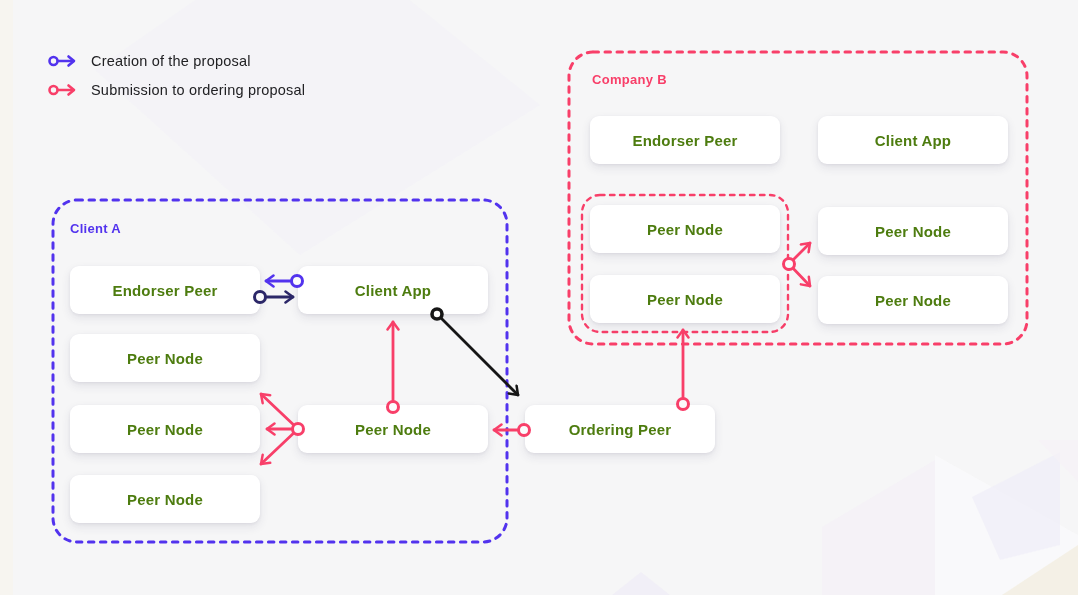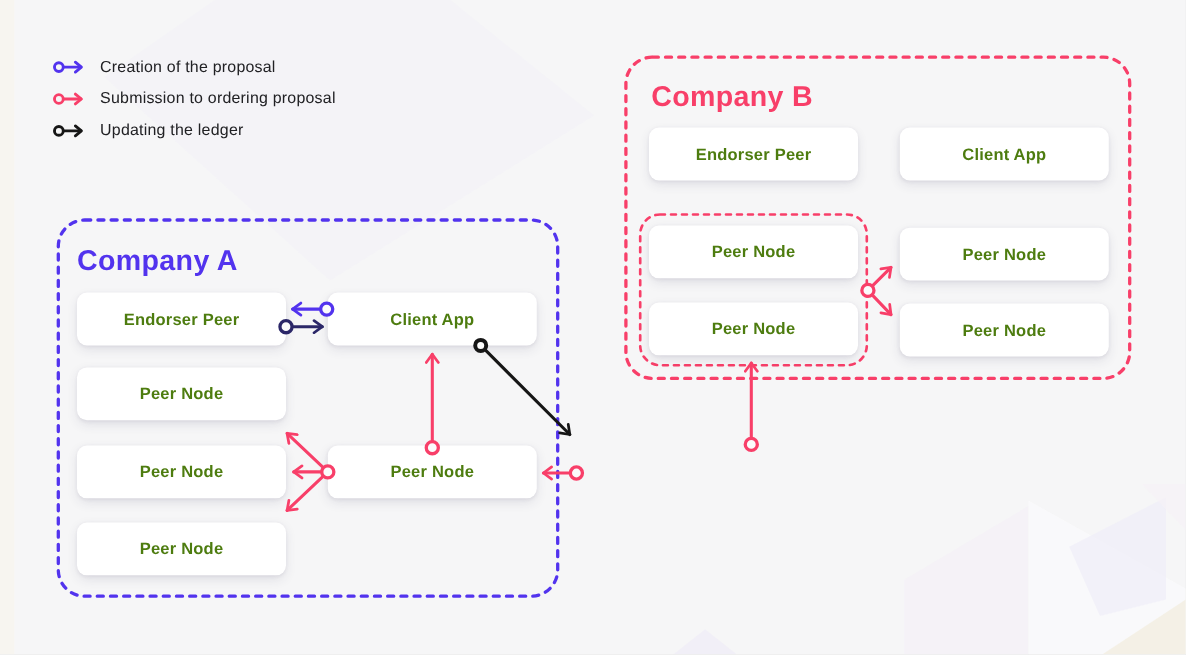--- a/index.html
+++ b/index.html
@@ -15,21 +15,21 @@
   .overlay{pointer-events:none;}
 
   
   .legend{position:absolute;left:48px;top:51px;}
   .legend-row{display:flex;align-items:center;height:20px;margin-bottom:9px;}
   .legend-icon{width:30px;height:16px;margin-right:13px;flex:0 0 auto;}
   .legend-icon .stroke{fill:none;stroke:currentColor;stroke-width:2.6;stroke-linecap:round;stroke-linejoin:round;}
   .legend-label{font-size:14.5px;font-weight:500;letter-spacing:.2px;color:#212124;}
 
   
-  .co-title{position:absolute;font-size:26px;font-weight:800;letter-spacing:.3px;}
+  .co-title{position:absolute;font-size:13px;font-weight:800;letter-spacing:.3px;}
   .co-title.a{left:70px;top:221px;color:var(--c-purple);}
   .co-title.b{left:592px;top:72px;color:var(--c-pink);}
 
   
   .node{
     position:absolute;width:190px;height:48px;background:#fff;border-radius:9px;
     box-shadow:0 4px 10px rgba(52,48,84,.10),0 1px 3px rgba(52,48,84,.07);
     display:flex;align-items:center;justify-content:center;
     font-size:15px;font-weight:700;letter-spacing:.2px;color:#4d7c0f;
   }
@@ -71,46 +71,39 @@
       <span class="legend-label">Creation of the proposal</span>
     </div>
     <div class="legend-row">
       <svg class="legend-icon" viewBox="0 0 30 16" style="color: rgb(248, 63, 105);">
         <circle class="stroke" cx="5.5" cy="8" r="4"></circle>
         <line class="stroke" x1="10" y1="8" x2="25.5" y2="8"></line>
         <path class="stroke" d="M20.5,3.5 L26,8 L20.5,12.5"></path>
       </svg>
       <span class="legend-label">Submission to ordering proposal</span>
     </div>
-    <div class="legend-row">
-      <svg class="legend-icon" viewBox="0 0 30 16" style="color: rgb(22, 22, 22);">
-        <circle class="stroke" cx="5.5" cy="8" r="4"></circle>
-        <line class="stroke" x1="10" y1="8" x2="25.5" y2="8"></line>
-        <path class="stroke" d="M20.5,3.5 L26,8 L20.5,12.5"></path>
-      </svg>
-      <span class="legend-label">Updating the ledger</span>
-    </div>
   </div>
 
   <svg class="layer deco" viewBox="0 0 1078 595">
     <rect class="border-rect st-purple" x="53" y="200" width="454" height="342" rx="24" stroke-width="3" stroke-dasharray="5.5 6.5"></rect>
     <rect class="border-rect st-pink" x="569" y="52" width="458" height="292" rx="24" stroke-width="3" stroke-dasharray="5.5 6.5"></rect>
     <rect class="border-rect st-pink" x="582" y="195" width="206" height="137" rx="18" stroke-width="2.4" stroke-dasharray="4.5 5.5"></rect>
   </svg>
 
-  <div class="co-title a">Company A</div>
+  <div class="co-title a">Client A</div>
   <div class="co-title b">Company B</div>
 
   <div class="node" style="left:70px;top:266px;">Endorser Peer</div>
   <div class="node" style="left:298px;top:266px;">Client App</div>
   <div class="node" style="left:70px;top:334px;">Peer Node</div>
   <div class="node" style="left:70px;top:405px;">Peer Node</div>
   <div class="node" style="left:70px;top:475px;">Peer Node</div>
   <div class="node" style="left:298px;top:405px;">Peer Node</div>
 
+  <div class="node" style="left:525px;top:405px;">Ordering Peer</div>
 
   <div class="node" style="left:590px;top:116px;">Endorser Peer</div>
   <div class="node" style="left:818px;top:116px;">Client App</div>
   <div class="node" style="left:590px;top:205px;">Peer Node</div>
   <div class="node" style="left:590px;top:275px;">Peer Node</div>
   <div class="node" style="left:818px;top:207px;">Peer Node</div>
   <div class="node" style="left:818px;top:276px;">Peer Node</div>
 
   <svg class="layer overlay" viewBox="0 0 1078 595">
     <defs>

